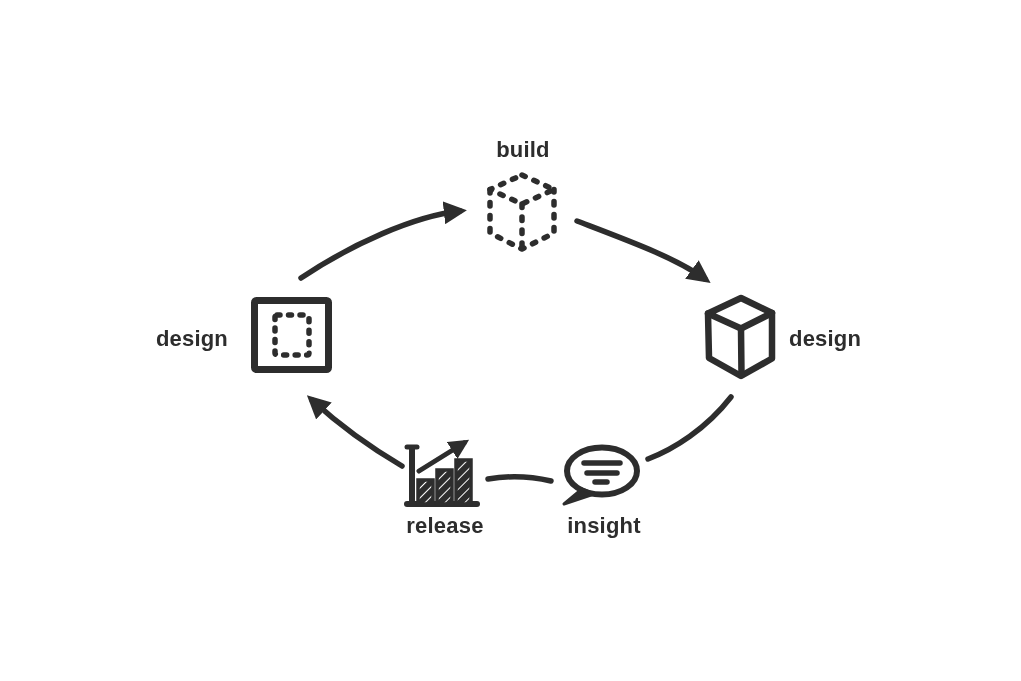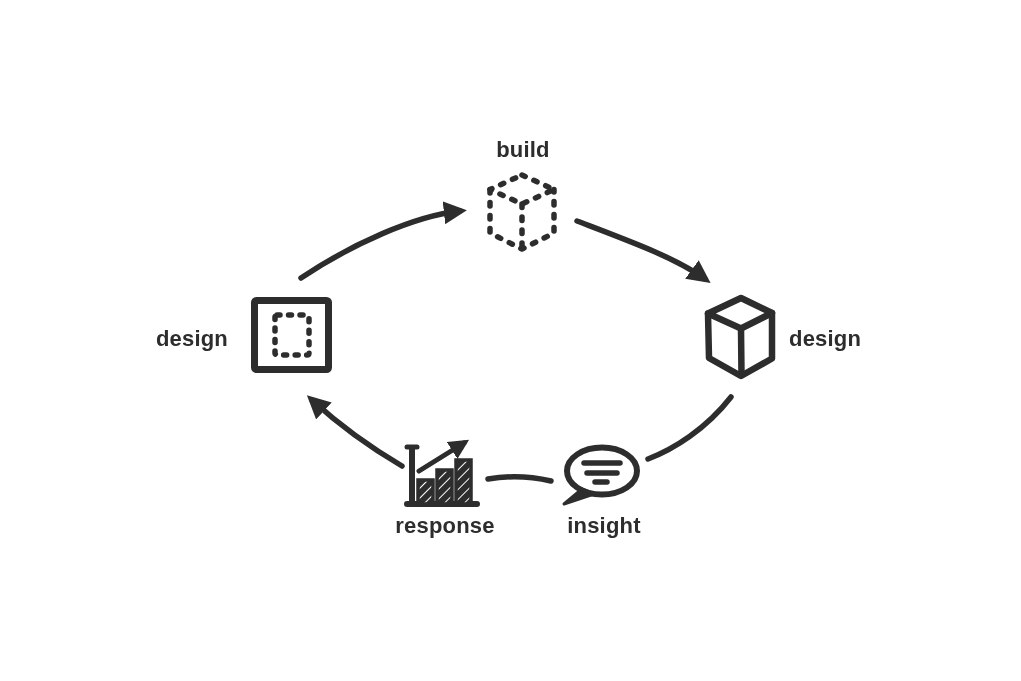--- a/index.html
+++ b/index.html
@@ -95,21 +95,21 @@
         <line x1="5" y1="68" x2="75" y2="68" stroke-width="6"></line>
       </g>
       <g stroke="currentColor" stroke-width="3.5">
         <rect x="16" y="44" width="15" height="24" fill="url(#hatch)"></rect>
         <rect x="35" y="34" width="15" height="34" fill="url(#hatch)"></rect>
         <rect x="54" y="24" width="15" height="44" fill="url(#hatch)"></rect>
       </g>
       <line x1="17" y1="35" x2="62" y2="7" stroke="currentColor" stroke-width="5" stroke-linecap="round" marker-end="url(#ah2)"></line>
     </svg>
   </div>
-  <div class="node-label lbl-center" style="left:385px; top:513px; width:120px;">response</div>
+  <div class="node-label lbl-center" style="left:385px; top:513px; width:120px;">release</div>
 
   <div class="node-label lbl-right" style="left:108px; top:326px; width:120px;">design</div>
   <div class="node-icon" style="left:250px; top:296px;">
     <svg width="84" height="79" viewBox="0 0 84 79" fill="none" stroke="currentColor" stroke-linejoin="round">
       <rect x="4.5" y="4.5" width="74" height="69" rx="2" stroke-width="7"></rect>
       <rect x="25" y="19" width="34" height="40" rx="2" stroke-width="5.5" stroke-linecap="round" stroke-dasharray="3 8.5"></rect>
     </svg>
   </div>
 
 </div>

